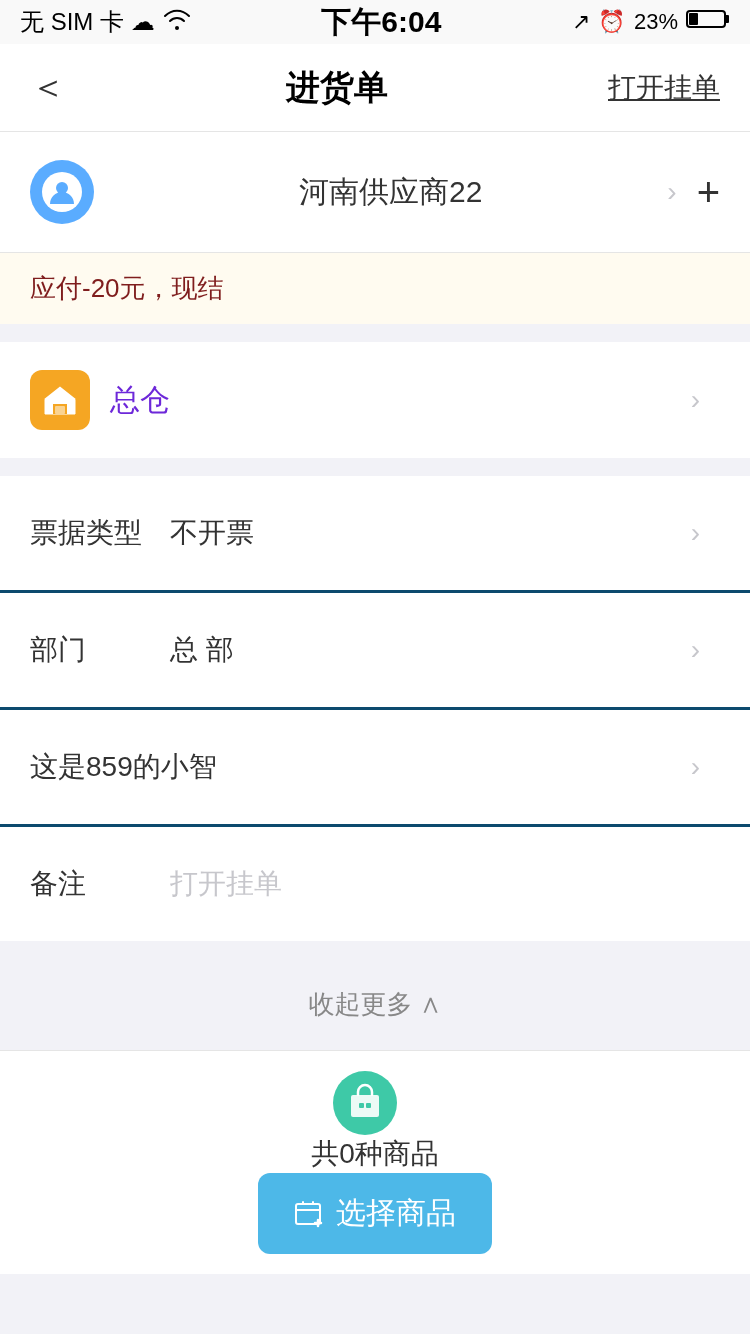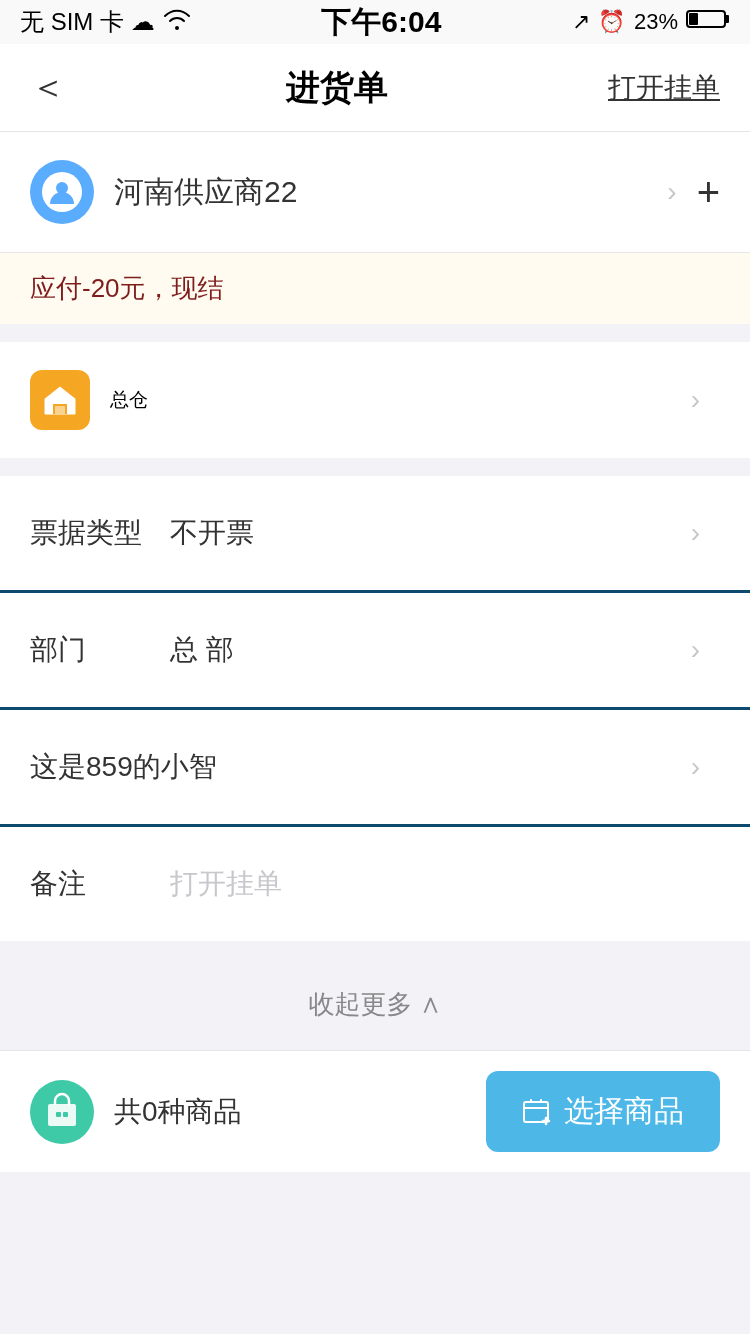--- a/index.html
+++ b/index.html
@@ -62,20 +62,21 @@
       background: #fff;
       margin-bottom: 18px;
     }
 
     
     .supplier-row {
       display: flex;
       align-items: center;
       padding: 28px 30px;
       border-bottom: 1px solid #e5e5e5;
+      text-align: center;
     }
     .supplier-avatar {
       width: 64px;
       height: 64px;
       border-radius: 50%;
       background: #5aacff;
       display: flex;
       align-items: center;
       justify-content: center;
       margin-right: 20px;
@@ -128,22 +129,22 @@
       border-radius: 12px;
       background: #f5a623;
       display: flex;
       align-items: center;
       justify-content: center;
       margin-right: 20px;
       flex-shrink: 0;
     }
     .warehouse-name {
       flex: 1;
-      font-size: 19px;
-      color: #000000;
+      font-size: 30px;
+      color: #6d28d9;
     }
 
     
     .form-row {
       display: flex;
       align-items: center;
       padding: 38px 30px;
       border-top: 3px solid #0c4a6e;
       background: #fff;
     }
@@ -177,20 +178,21 @@
       gap: 8px;
     }
 
     
     .bottom-bar {
       background: #fff;
       display: flex;
       align-items: center;
       padding: 20px 30px;
       border-top: 1px solid #e5e5e5;
+      flex-direction: column;
     }
     .product-icon {
       width: 64px;
       height: 64px;
       border-radius: 50%;
       background: #3ec9a7;
       display: flex;
       align-items: center;
       justify-content: center;
       margin-right: 20px;

